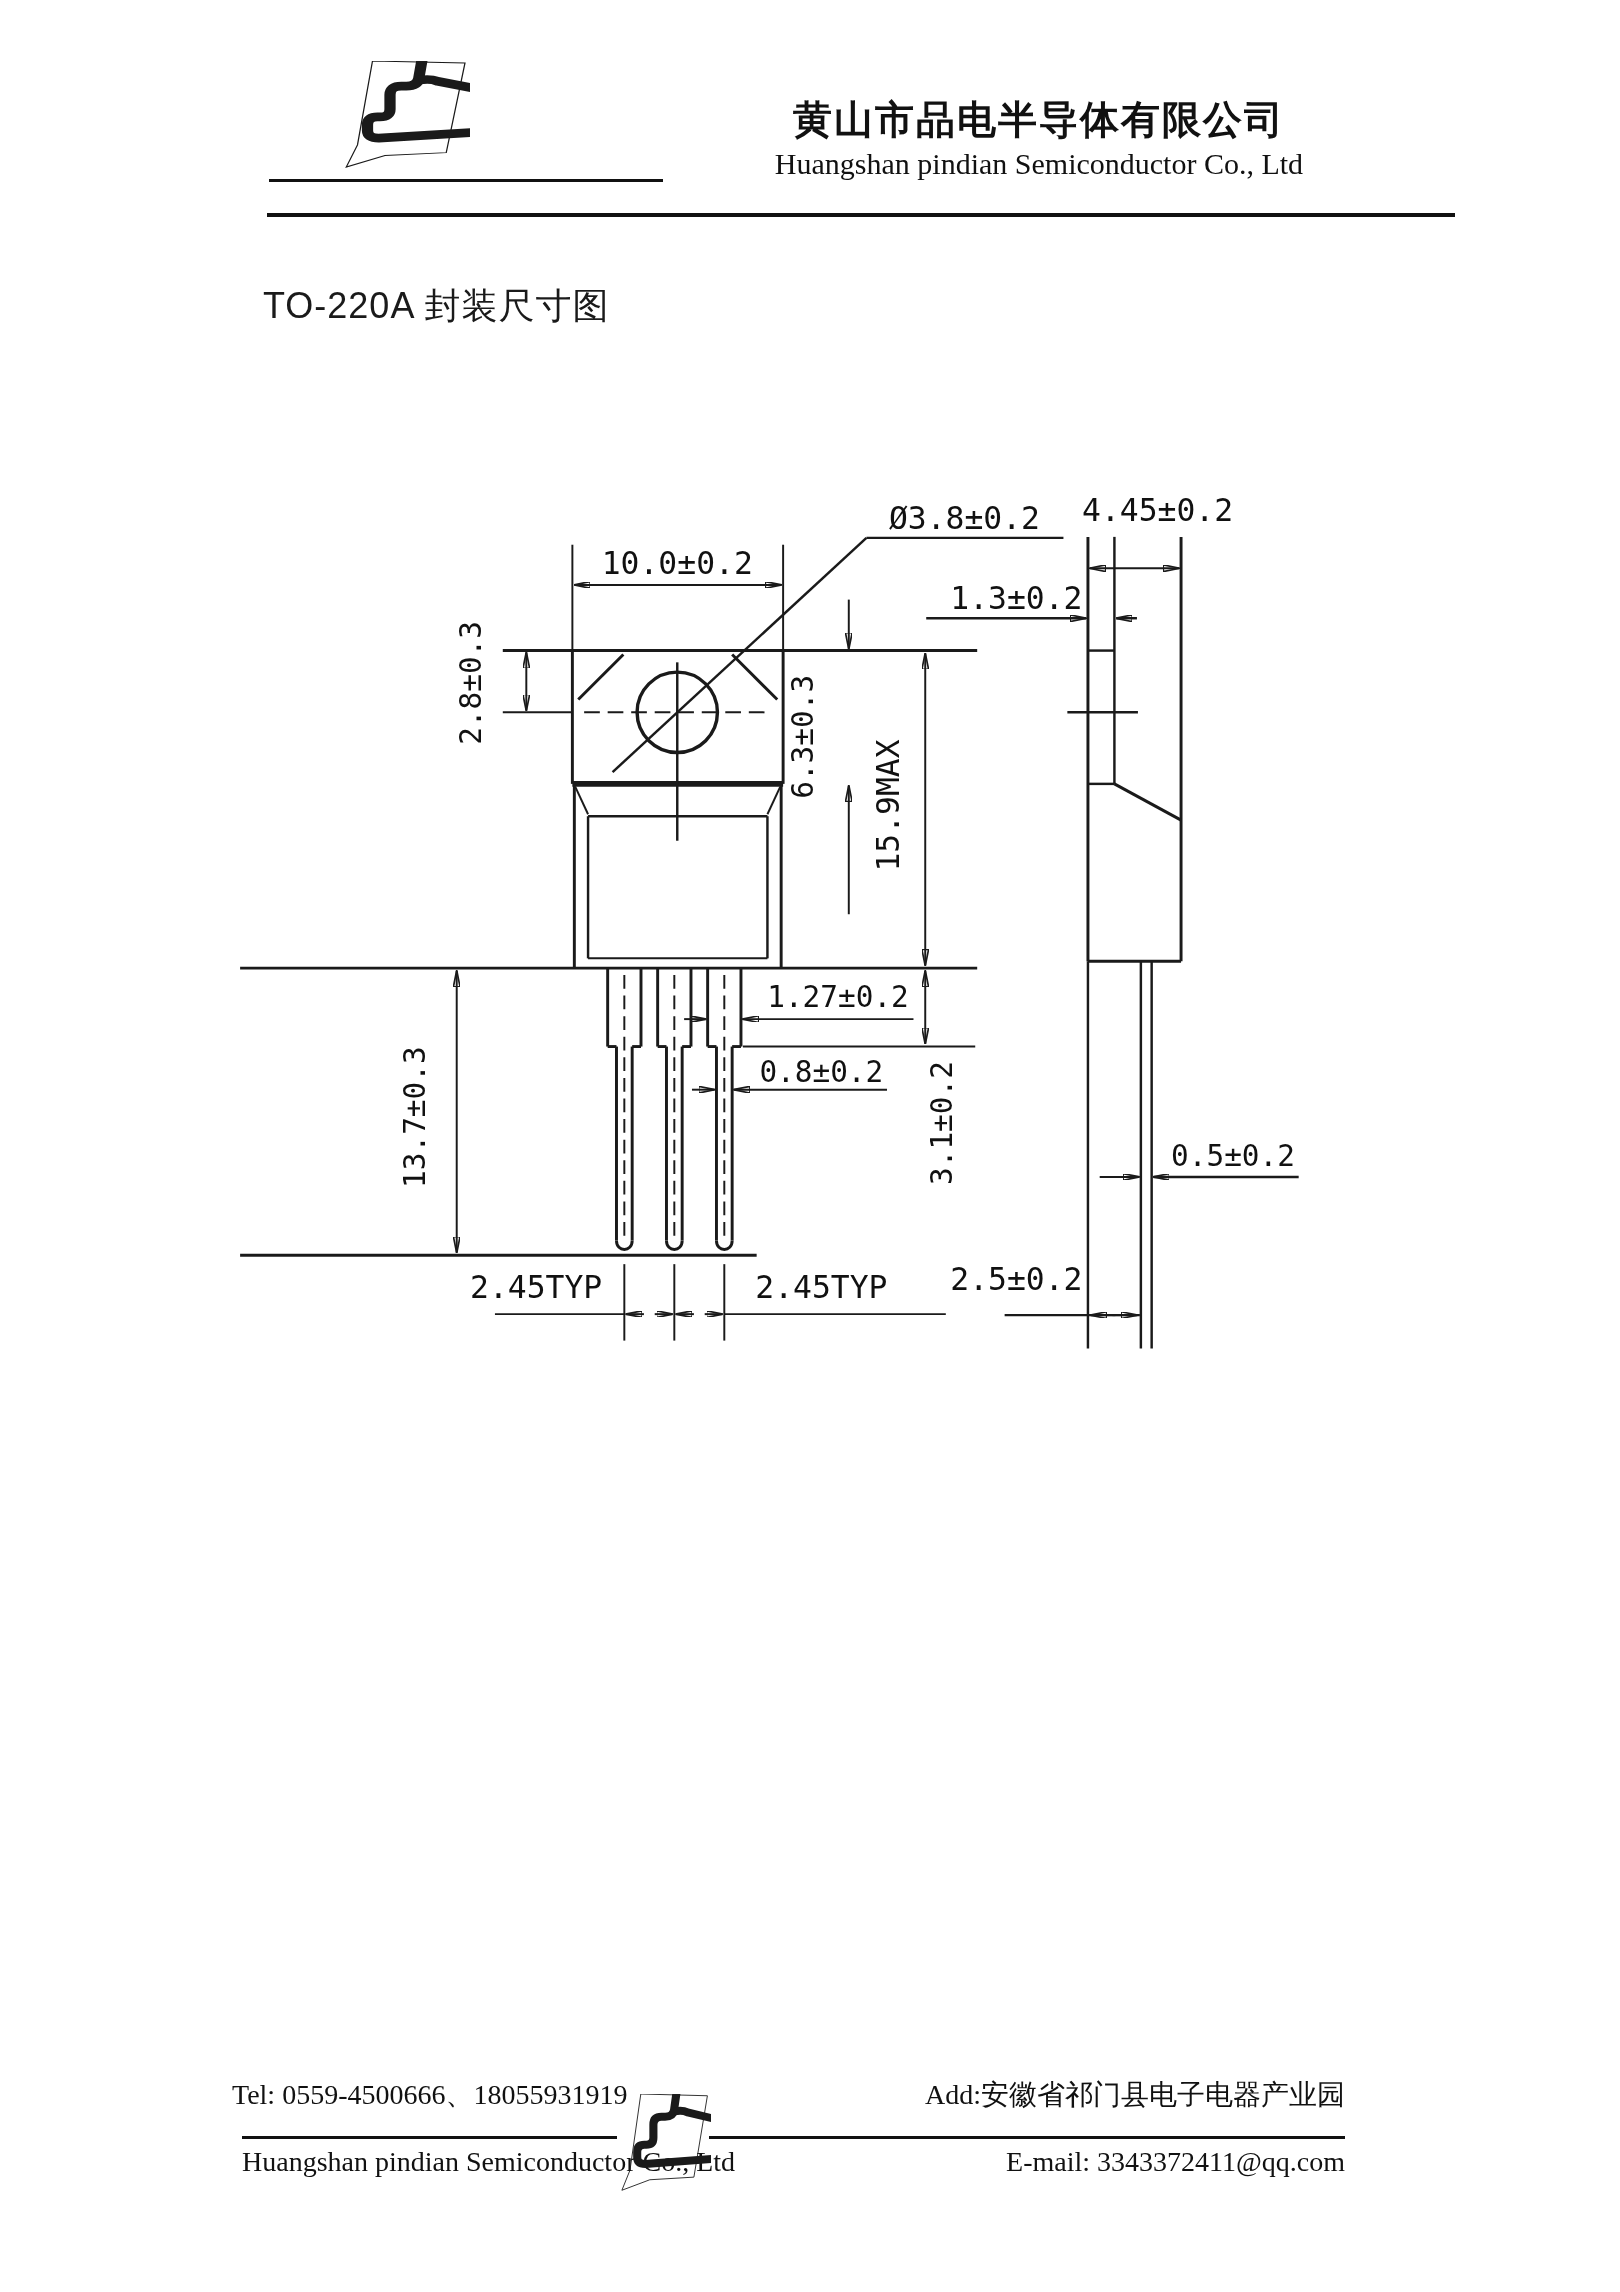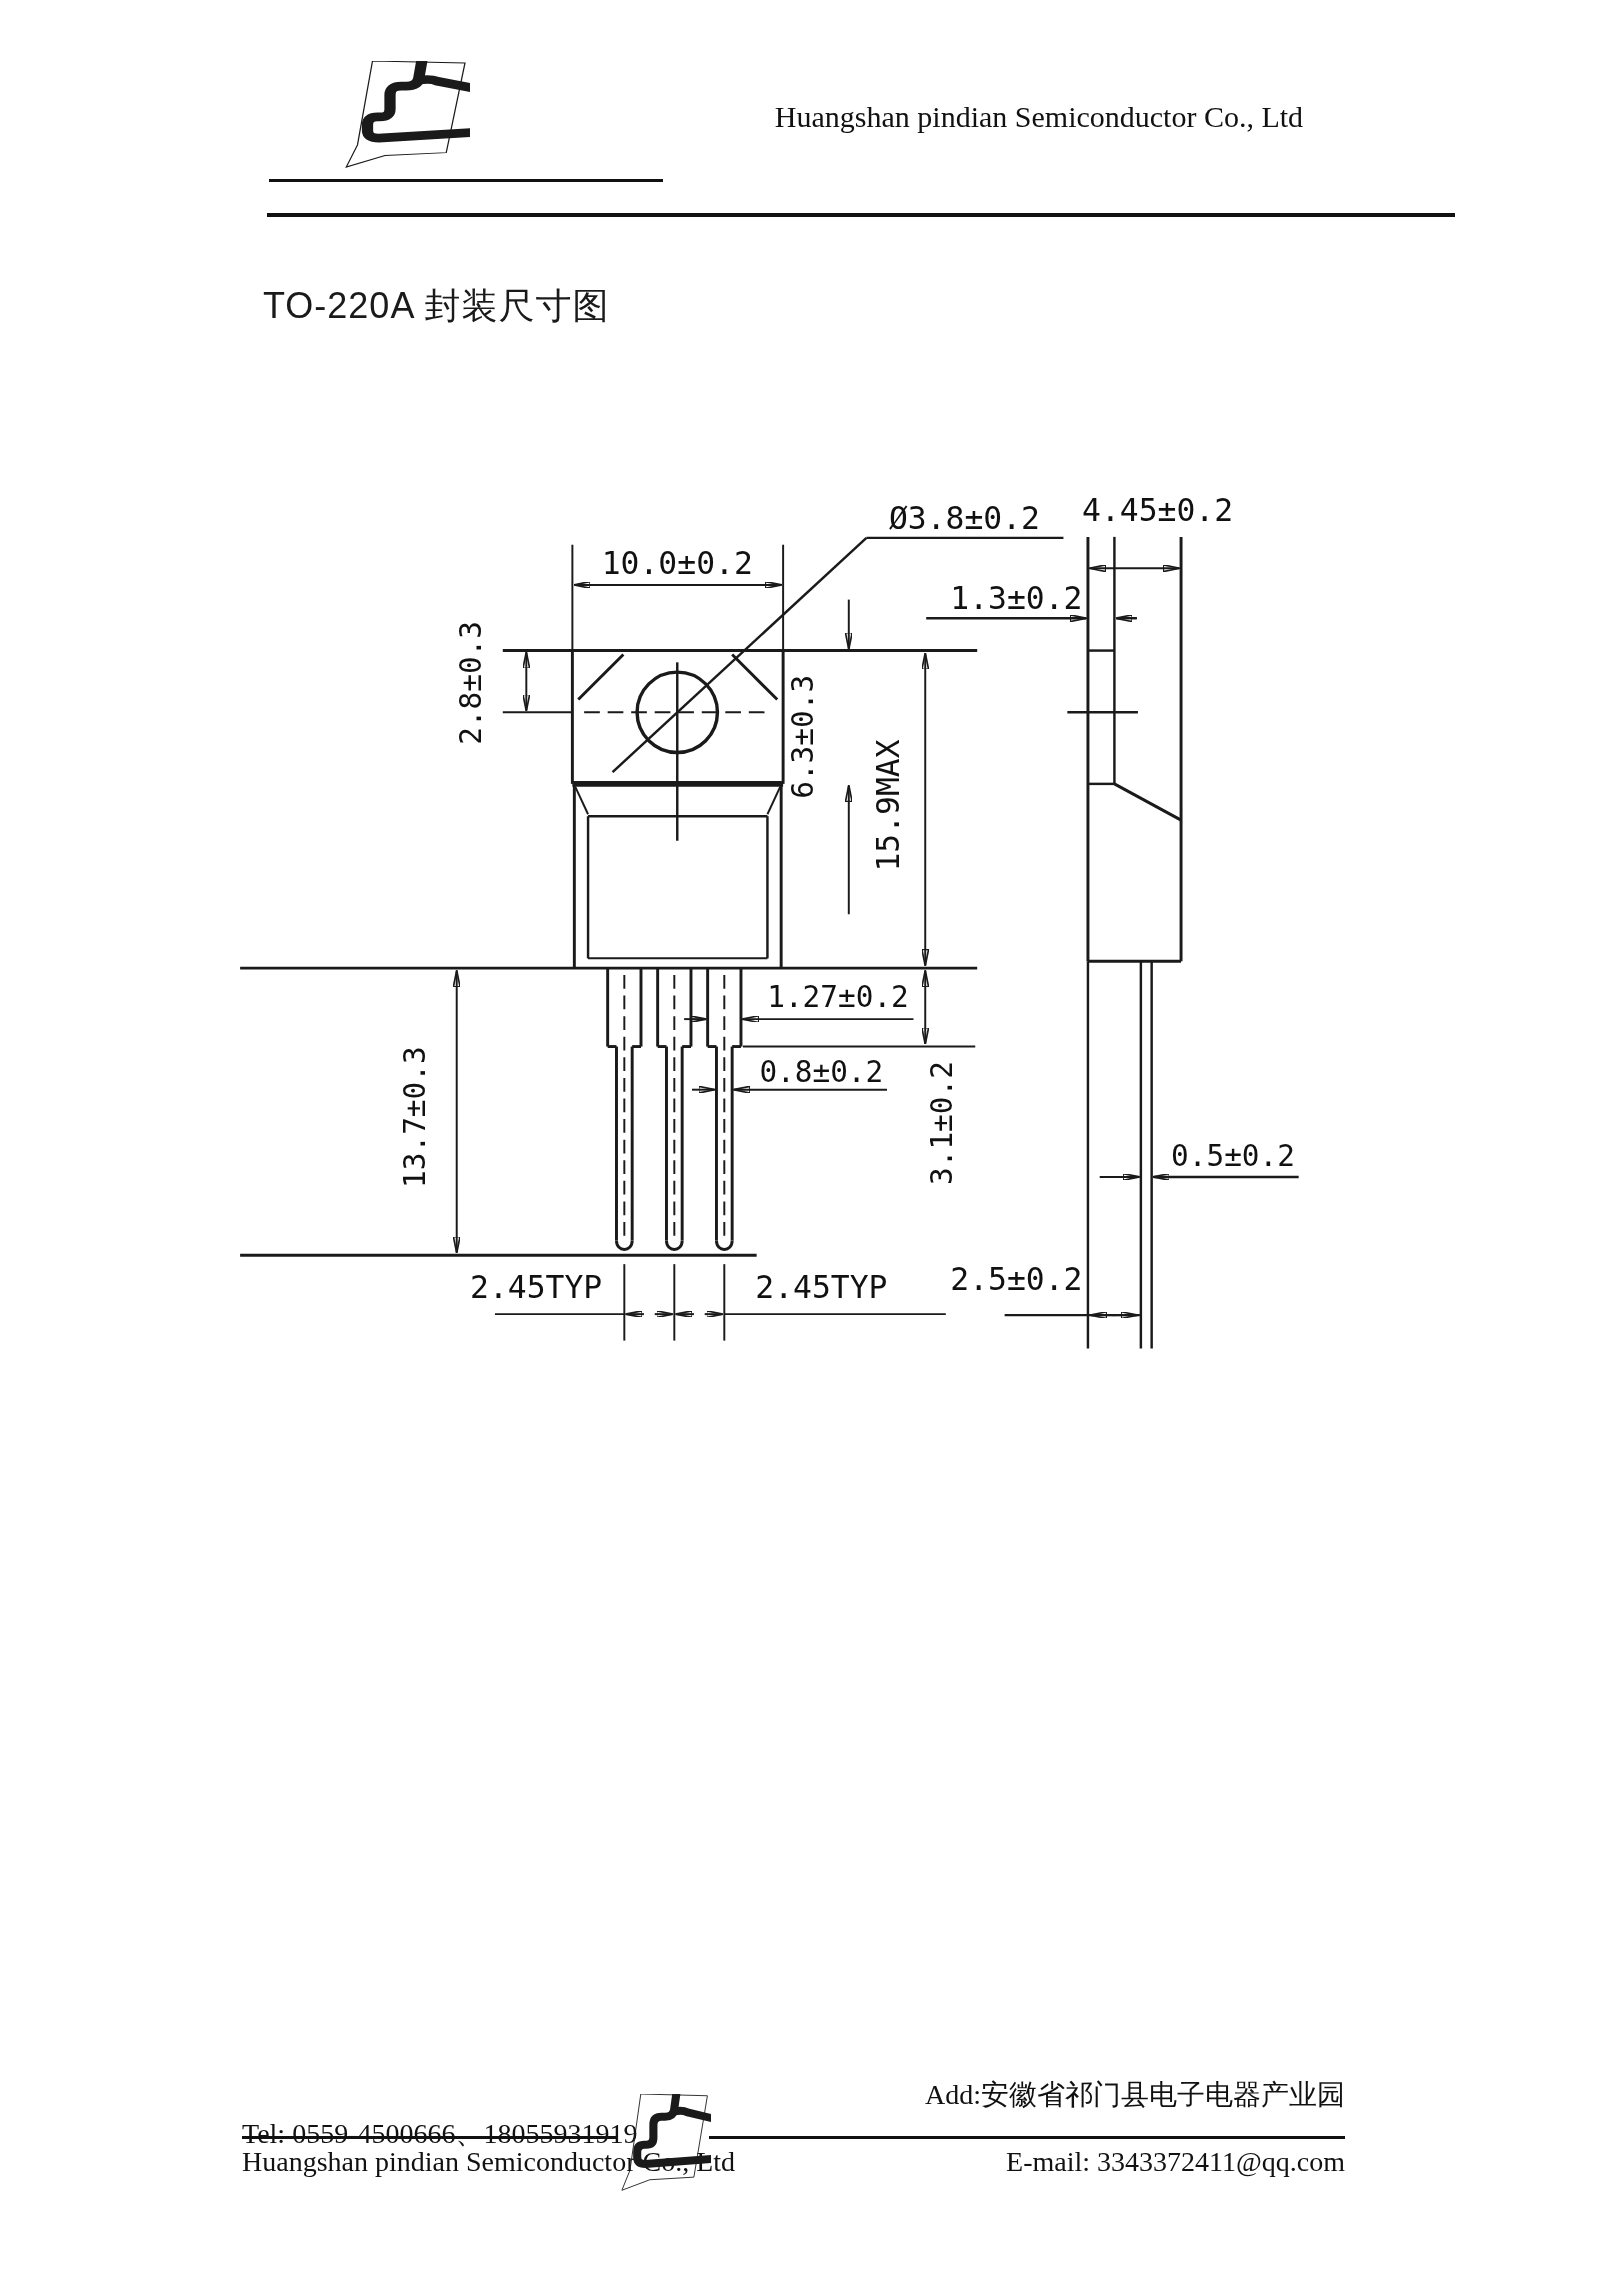--- a/index.html
+++ b/index.html
@@ -7,21 +7,21 @@
   .abs{position:absolute;}
   .hdr-text{left:686px;top:96px;width:706px;text-align:center;}
   .hdr-cn{font-size:39px;font-weight:bold;letter-spacing:2px;line-height:47px;}
   .hdr-en{font-size:30px;line-height:37px;margin-top:2px;}
   .logo-underline{left:269px;top:179px;width:394px;height:2.9px;background:#111;}
   .hdr-rule{left:267px;top:213px;width:1188px;height:3.9px;background:#111;}
   .page-title{left:263px;top:282px;font-family:"Liberation Sans","DejaVu Sans",sans-serif;font-size:36px;letter-spacing:1px;color:#1a1a1a;}
   .ftr-rule-l{left:242px;top:2136px;width:375px;height:2.9px;background:#111;}
   .ftr-rule-r{left:709px;top:2136px;width:636px;height:2.9px;background:#111;}
   .ftr-text{font-size:28px;line-height:33px;}
-  .ftr-tel{left:242px;top:2078px;margin-top:39px;}
+  .ftr-tel{left:232px;top:2078px;}
   .ftr-company{left:242px;top:2145px;}
   .ftr-add{right:275px;top:2078px;text-align:left;margin-left:35px;}
   .ftr-email{right:275px;top:2145px;}
   svg .dim{font-family:"DejaVu Sans Mono","Liberation Mono",monospace;font-size:30px;fill:#111;}
   svg .dim-lg{font-size:32px;}
   svg line, svg path, svg circle{stroke:#1a1a1a;fill:none;}
 </style>
 </head>
 <body>
 
@@ -31,20 +31,21 @@
       <path d="M22,0 L96,2 L81,95 L32,98 L1,110 L10,87 Z" fill="#1766b0" stroke="none"></path>
       <path d="M62,-4 L59,18 Q58,26 49,26 L45,26 Q36,26 36,35 L36,50 Q36,58 28,58 L26,58 Q18,58 18,66 L18,72 Q18,80 27,80 L104,74" fill="none" stroke="#ffffff" stroke-width="9" stroke-linejoin="round"></path>
       <path d="M59,20 Q68,18 74,21 L102,28" fill="none" stroke="#ffffff" stroke-width="9" stroke-linejoin="round"></path>
     </symbol>
   </defs>
   <use href="#logo" width="100" height="112"></use>
 </svg>
 <div class="abs logo-underline"></div>
 
 <div class="abs hdr-text">
+  <div class="hdr-cn">黄山市品电半导体有限公司</div>
   <div class="hdr-en">Huangshan  pindian Semiconductor Co., Ltd</div>
 </div>
 <div class="abs hdr-rule"></div>
 
 <div class="abs page-title">TO-220A 封装尺寸图</div>
 
 <svg class="abs" style="left:196px;top:431px;" width="1235" height="990" viewBox="200 440 1260 1010">
   <defs>
     <marker id="ar" viewBox="0 0 10 4" refX="9.5" refY="2" markerWidth="17" markerHeight="6.8" markerUnits="userSpaceOnUse" orient="auto-start-reverse">
       <path d="M0,0 L10,2 L0,4 Z" fill="#1a1a1a" stroke="none"></path>

